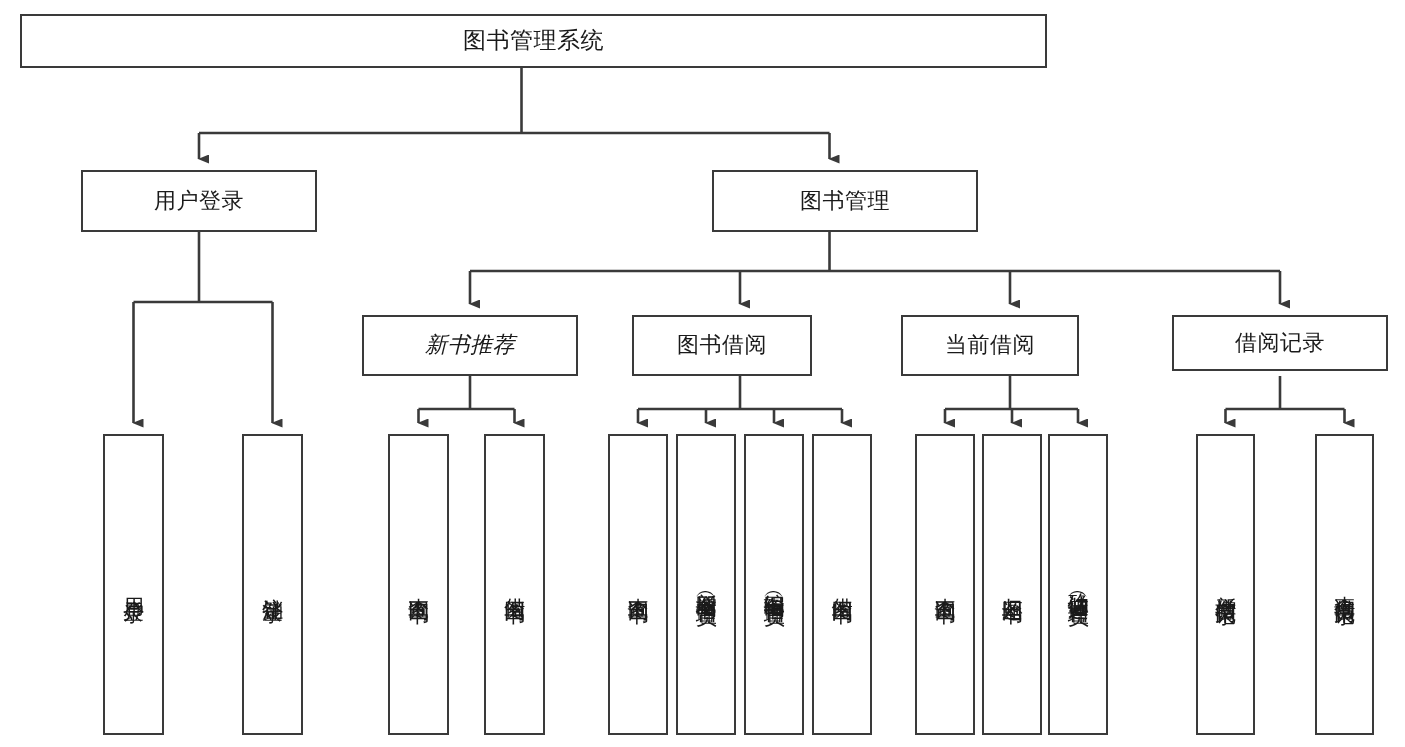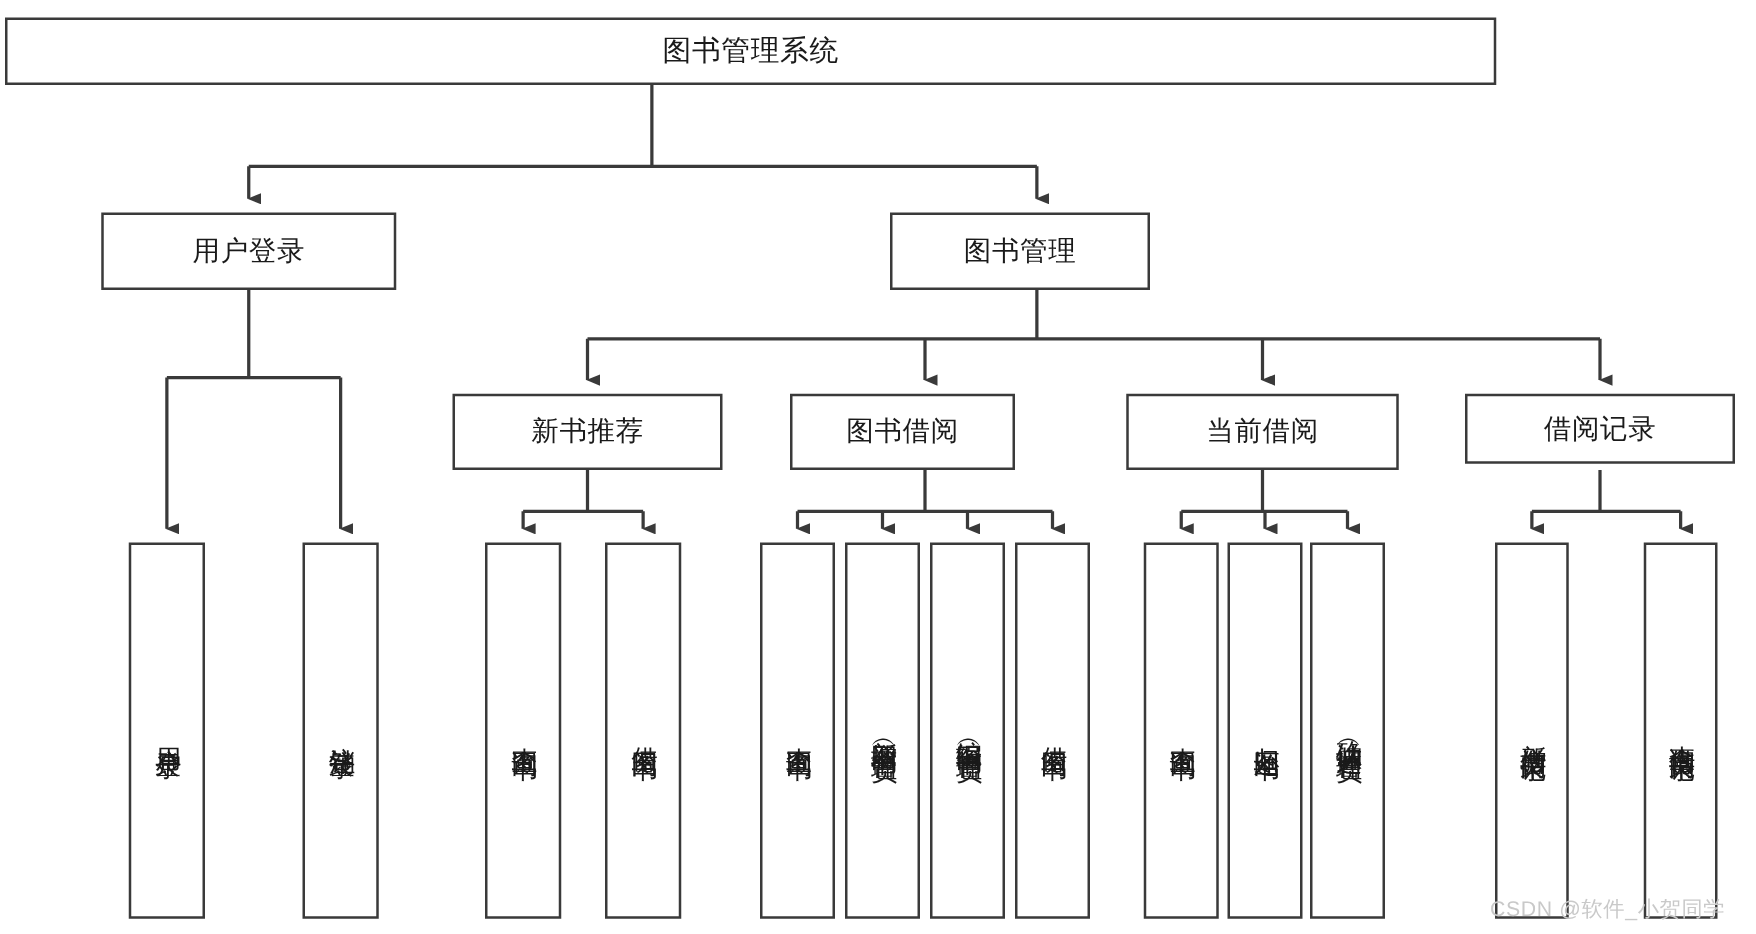--- a/index.html
+++ b/index.html
@@ -103,36 +103,36 @@
         <path d="M1012,409 L1012,423" marker-end="url(#arrowhead)"></path>
         <path d="M1078,409 L1078,423" marker-end="url(#arrowhead)"></path>
         <path d="M1280,376 L1280,409"></path>
         <path d="M1225.5,409 L1344.5,409"></path>
         <path d="M1225.5,409 L1225.5,423" marker-end="url(#arrowhead)"></path>
         <path d="M1344.5,409 L1344.5,423" marker-end="url(#arrowhead)"></path>
       </g>
   </svg>
 
   <div id="nodes">
-      <div class="node horiz root" style="left: 4px; top: 14px; width: 1193px; height: 54px; align-items: center;">
+      <div class="node horiz root" style="left: 20px; top: 14px; width: 1027px; height: 54px; align-items: center;">
         <span>图书管理系统</span>
       </div>
       <div class="node horiz lvl2" style="left: 81px; top: 170px; width: 236px; height: 62px;">
         <span>用户登录</span>
       </div>
-      <div class="node horiz lvl2" style="left: 712px; top: 170px; width: 208px; height: 62px;">
+      <div class="node horiz lvl2" style="left: 712px; top: 170px; width: 266px; height: 62px;">
         <span>图书管理</span>
       </div>
-      <div class="node horiz lvl3" style="left: 362px; top: 315px; width: 216px; height: 61px;">
+      <div class="node horiz lvl3" style="left: 362px; top: 315px; width: 216px; height: 61px; font-style: italic;">
         <span>新书推荐</span>
       </div>
       <div class="node horiz lvl3" style="left: 632px; top: 315px; width: 180px; height: 61px;">
         <span>图书借阅</span>
       </div>
-      <div class="node horiz lvl3" style="left: 901px; top: 315px; width: 218px; height: 61px;">
+      <div class="node horiz lvl3" style="left: 901px; top: 315px; width: 178px; height: 61px;">
         <span>当前借阅</span>
       </div>
       <div class="node horiz lvl3" style="left: 1172px; top: 315px; width: 216px; height: 56px;">
         <span>借阅记录</span>
       </div>
       <div class="node vert leaf" style="left: 103px; top: 434px; width: 61px; height: 301px;">
         <span>用户登录</span>
       </div>
       <div class="node vert leaf" style="left: 242px; top: 434px; width: 61px; height: 301px;">
         <span>注销登录</span>
@@ -165,15 +165,14 @@
         <span>确认归还（管理员）</span>
       </div>
       <div class="node vert leaf" style="left: 1196px; top: 434px; width: 59px; height: 301px;">
         <span>新增借阅记录</span>
       </div>
       <div class="node vert leaf" style="left: 1315px; top: 434px; width: 59px; height: 301px;">
         <span>查询借阅记录</span>
       </div>
     </div>
 
-  <div class="watermark" style="left:1192px; top:716px;">CSDN @软件_小贺同学</div>
 
 </div>
 
 </body></html>

